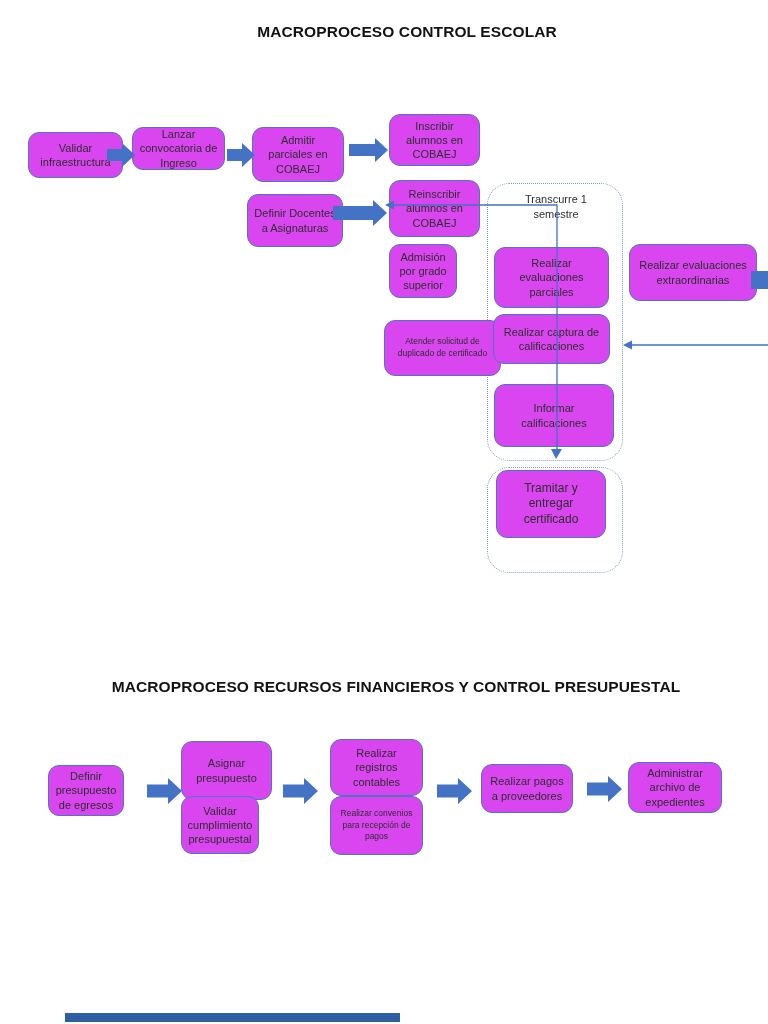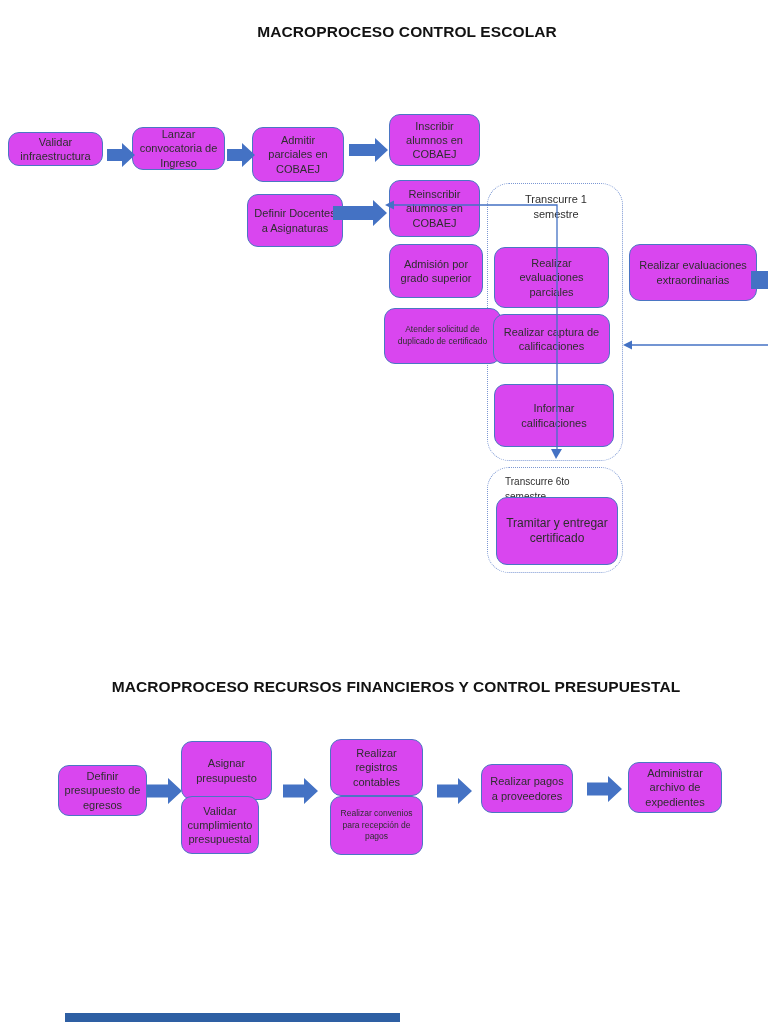--- a/index.html
+++ b/index.html
@@ -9,39 +9,39 @@
          font-size:15.5px;color:#121212;letter-spacing:.1px}
   #t1{top:23px;transform:translateX(23px)}
   #t2{top:678px;transform:translateX(12px)}
   .node{position:absolute;border:1.5px solid #4b76c3;border-radius:11px;background:#d946ef;
         display:flex;align-items:center;justify-content:center;text-align:center;
         font-size:11px;line-height:1.28;color:#2e2e2e;padding:2px 5px;box-sizing:border-box}
   .small{font-size:8.5px;line-height:1.4}
   .cdash{position:absolute;border:1.3px dotted #7b97d3;border-radius:22px;box-sizing:border-box}
   .clabel{position:absolute;color:#2e2e2e}
   
-  #n-validar{left:8px;top:132px;width:95px;height:34px}
+  #n-validar{left:28px;top:132px;width:95px;height:46px}
   #n-lanzar{left:132px;top:127px;width:93px;height:43px}
   #n-admitir{left:252px;top:127px;width:92px;height:55px}
   #n-inscribir{left:389px;top:114px;width:91px;height:52px}
   #n-reinscribir{left:389px;top:180px;width:91px;height:57px}
   #n-asignard{left:247px;top:194px;width:96px;height:53px}
-  #n-admision{left:389px;top:244px;width:94px;height:54px}
-  #n-atender{left:384px;top:308px;width:117px;height:56px}
+  #n-admision{left:389px;top:244px;width:68px;height:54px}
+  #n-atender{left:384px;top:320px;width:117px;height:56px}
   #c1{left:487px;top:183px;width:136px;height:278px}
   #c1-label{left:520px;top:192px;width:72px;text-align:center;font-size:11px;line-height:1.35}
   #n-parciales{left:494px;top:247px;width:115px;height:61px}
   #n-captura{left:493px;top:314px;width:117px;height:50px}
   #n-informar{left:494px;top:384px;width:120px;height:63px}
   #n-extra{left:629px;top:244px;width:128px;height:57px}
   #c2{left:487px;top:467px;width:136px;height:106px}
   #c2-label{left:505px;top:474px;width:72px;text-align:left;font-size:10px;line-height:1.5}
-  #n-tramitar{left:496px;top:497px;width:122px;height:68px;font-size:12px}
+  #n-tramitar{left:496px;top:470px;width:110px;height:68px;font-size:12px}
   
-  #n-definir{left:58px;top:765px;width:89px;height:51px}
+  #n-definir{left:48px;top:765px;width:76px;height:51px}
   #n-asignarp{left:181px;top:741px;width:91px;height:59px}
   #n-validarc{left:181px;top:796px;width:78px;height:58px}
   #n-registros{left:330px;top:739px;width:93px;height:57px}
   #n-convenios{left:330px;top:796px;width:93px;height:59px}
   #n-pagos{left:481px;top:764px;width:92px;height:49px}
   #n-admin{left:628px;top:762px;width:94px;height:51px}
   #bottom-bar{position:absolute;left:65px;top:1013px;width:335px;height:9px;background:#2e5fa3}
   #overlay{position:absolute;left:0;top:0;width:768px;height:1024px;pointer-events:none;z-index:10}
 </style>
 </head>

